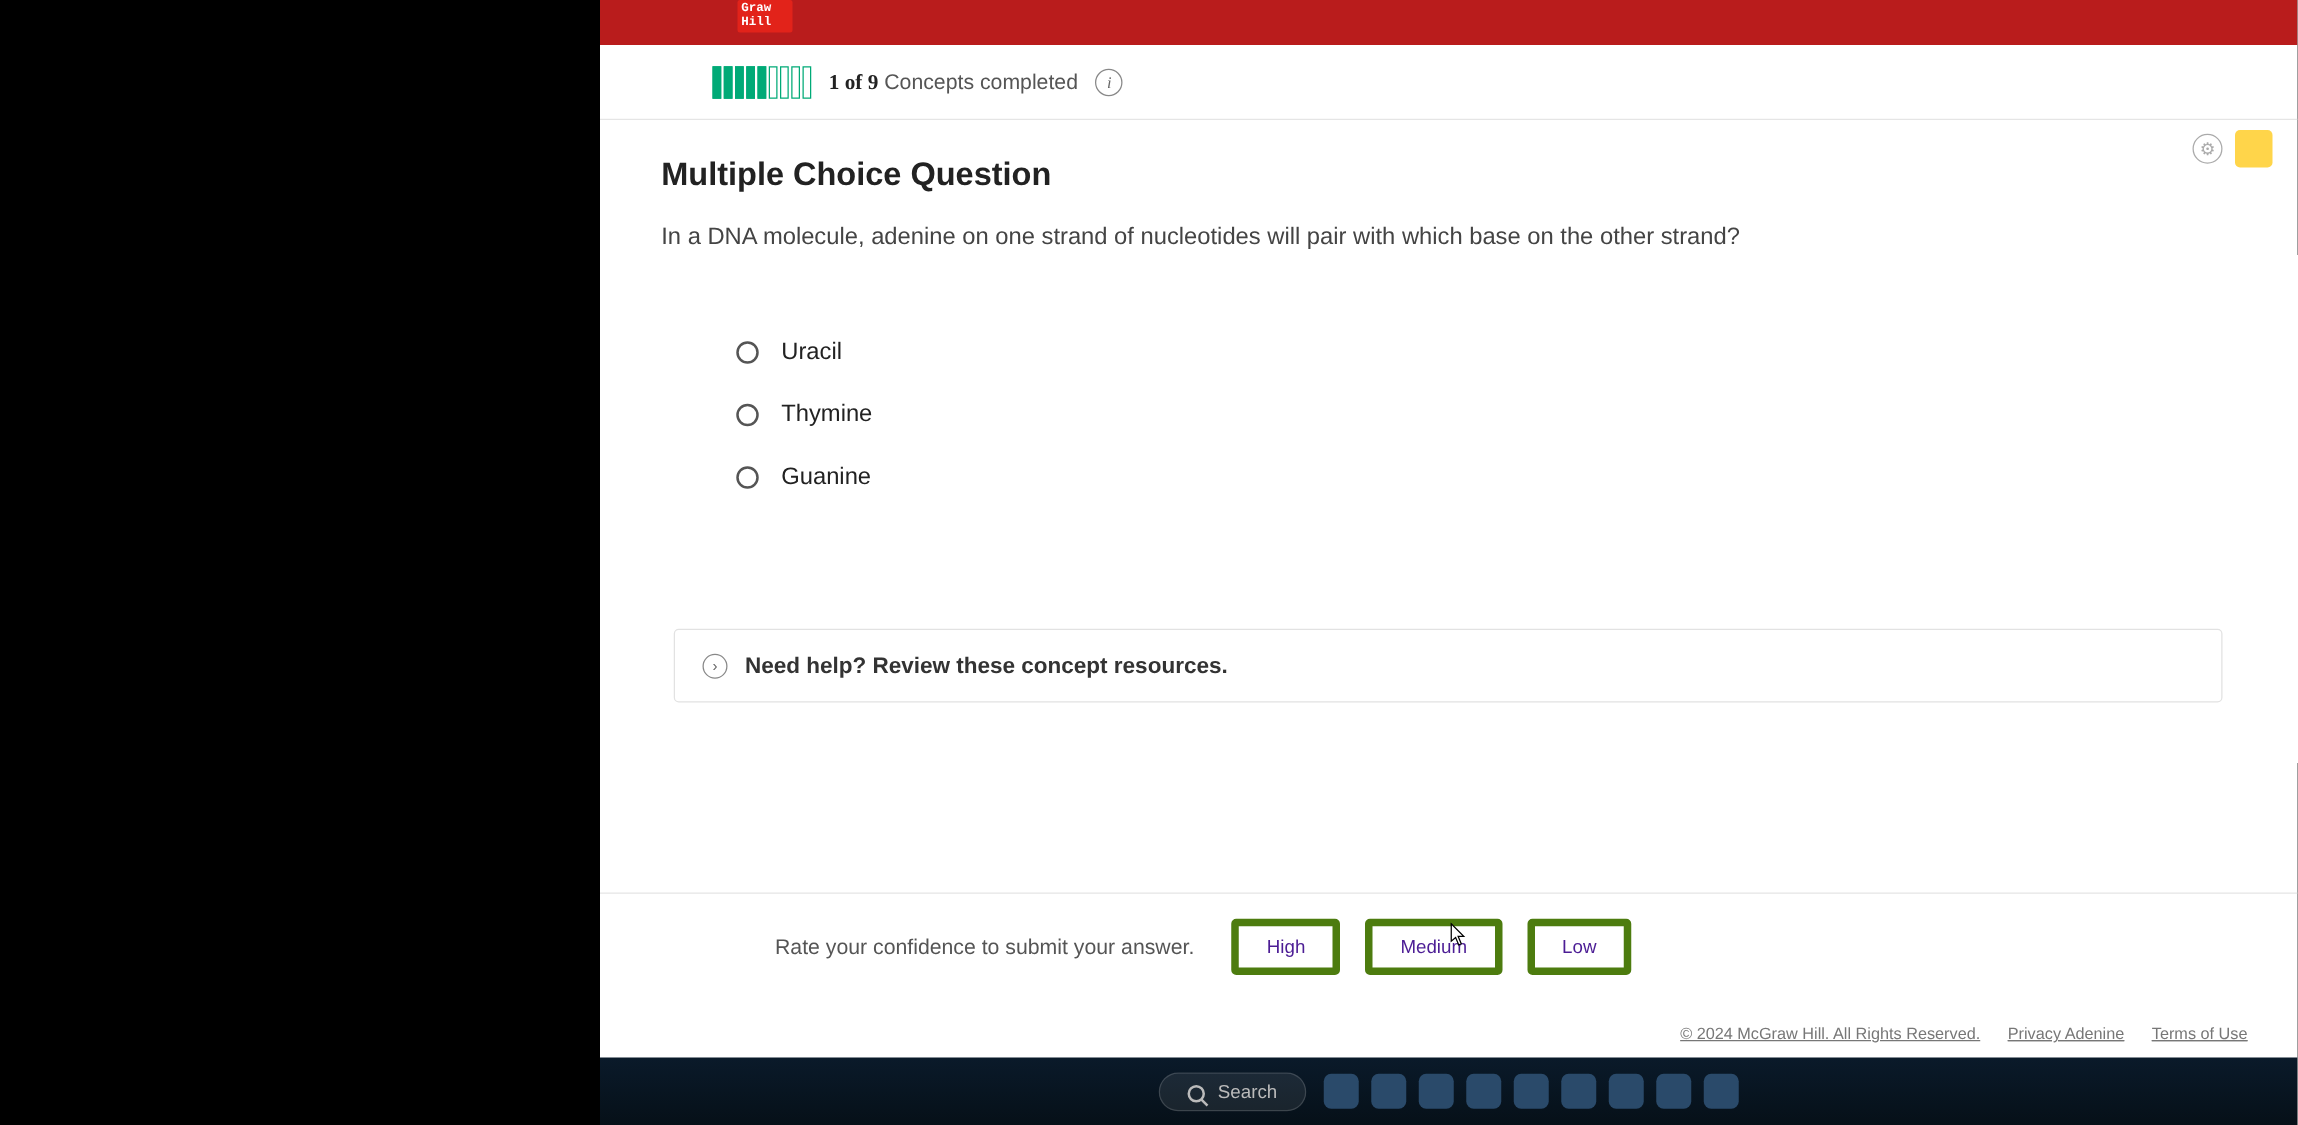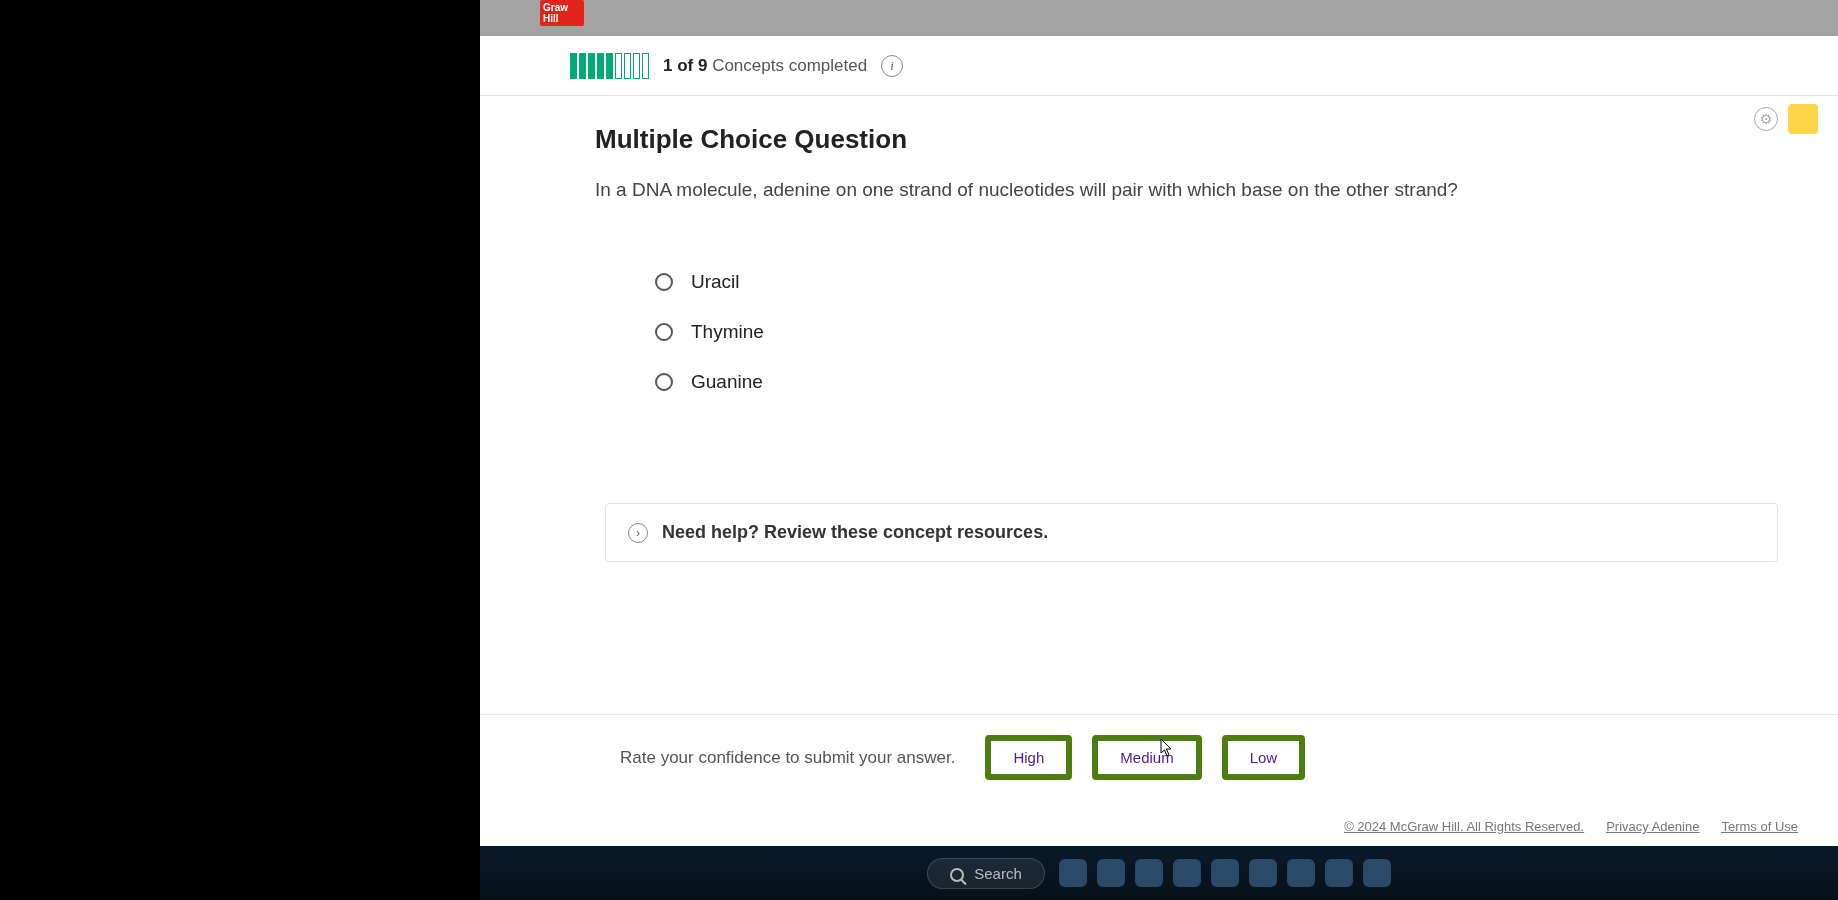--- a/index.html
+++ b/index.html
@@ -1,27 +1,27 @@
 <!DOCTYPE html>
 <html><head>
 <meta charset="utf-8">
 <style>
   * { box-sizing: border-box; margin: 0; padding: 0; }
   html, body { width: 1838px; height: 900px; font-family: Arial, Helvetica, sans-serif; background:#000; }
   .screen { position:absolute; left:480px; top:0; width:1358px; height:900px; background:#fff; overflow:hidden; }
-  .topbar { height:36px; background:#a3a3a3; display:flex; align-items:flex-start; padding-left:60px; }
+  .topbar { height:36px; background:#b91c1c; display:flex; align-items:flex-start; padding-left:110px;font-family:Liberation Mono, monospace; }
   .brand { width:44px; height:26px; background:#e2231a; color:#fff; font-size:10px; font-weight:bold; line-height:11px; padding:2px 3px; border-radius:2px; }
   .progress-row { height:60px; border-bottom:1px solid #e5e5e5; display:flex; align-items:center; padding:0 20px 0 90px; gap:14px; }
   .progress-boxes { display:flex; gap:2px; }
   .pbox { width:7px; height:26px; border:1px solid #0a7; background:#fff; }
   .pbox.filled { background:#0a7; }
   .progress-text { color:#555; font-size:17px; }
-  .progress-text b { color:#222; }
+  .progress-text b { color:#222;font-family:Liberation Serif, serif; }
   .info-icon { width:22px; height:22px; border:1.5px solid #888; border-radius:50%; display:flex; align-items:center; justify-content:center; font-size:13px; color:#666; font-style:italic; font-family:Georgia,serif; cursor:pointer; }
-  .content { padding:28px 40px 0 115px; }
+  .content { padding:28px 40px 0 49px; }
   .qtitle { font-size:26px; font-weight:700; color:#222; margin-bottom:24px; }
   .qtext { font-size:19px; color:#444; margin-bottom:70px; }
   .options { padding-left:60px; display:flex; flex-direction:column; gap:28px; margin-bottom:110px; }
   .opt { display:flex; align-items:center; gap:18px; cursor:pointer; }
   .radio { width:18px; height:18px; border:2px solid #555; border-radius:50%; flex-shrink:0; }
   .opt-label { font-size:19px; color:#222; }
   .help-box { margin:0 20px 0 10px; border:1px solid #e2e2e2; border-radius:4px; padding:18px 22px; display:flex; align-items:center; gap:14px; cursor:pointer; }
   .chev { width:20px; height:20px; border:1.5px solid #888; border-radius:50%; display:flex; align-items:center; justify-content:center; font-size:12px; color:#666; }
   .help-text { font-size:18px; font-weight:600; color:#333; }
   .footer { position:absolute; bottom:110px; left:0; right:0; border-top:1px solid #e5e5e5; padding:20px 40px 10px 100px; display:flex; align-items:center; gap:20px; }

